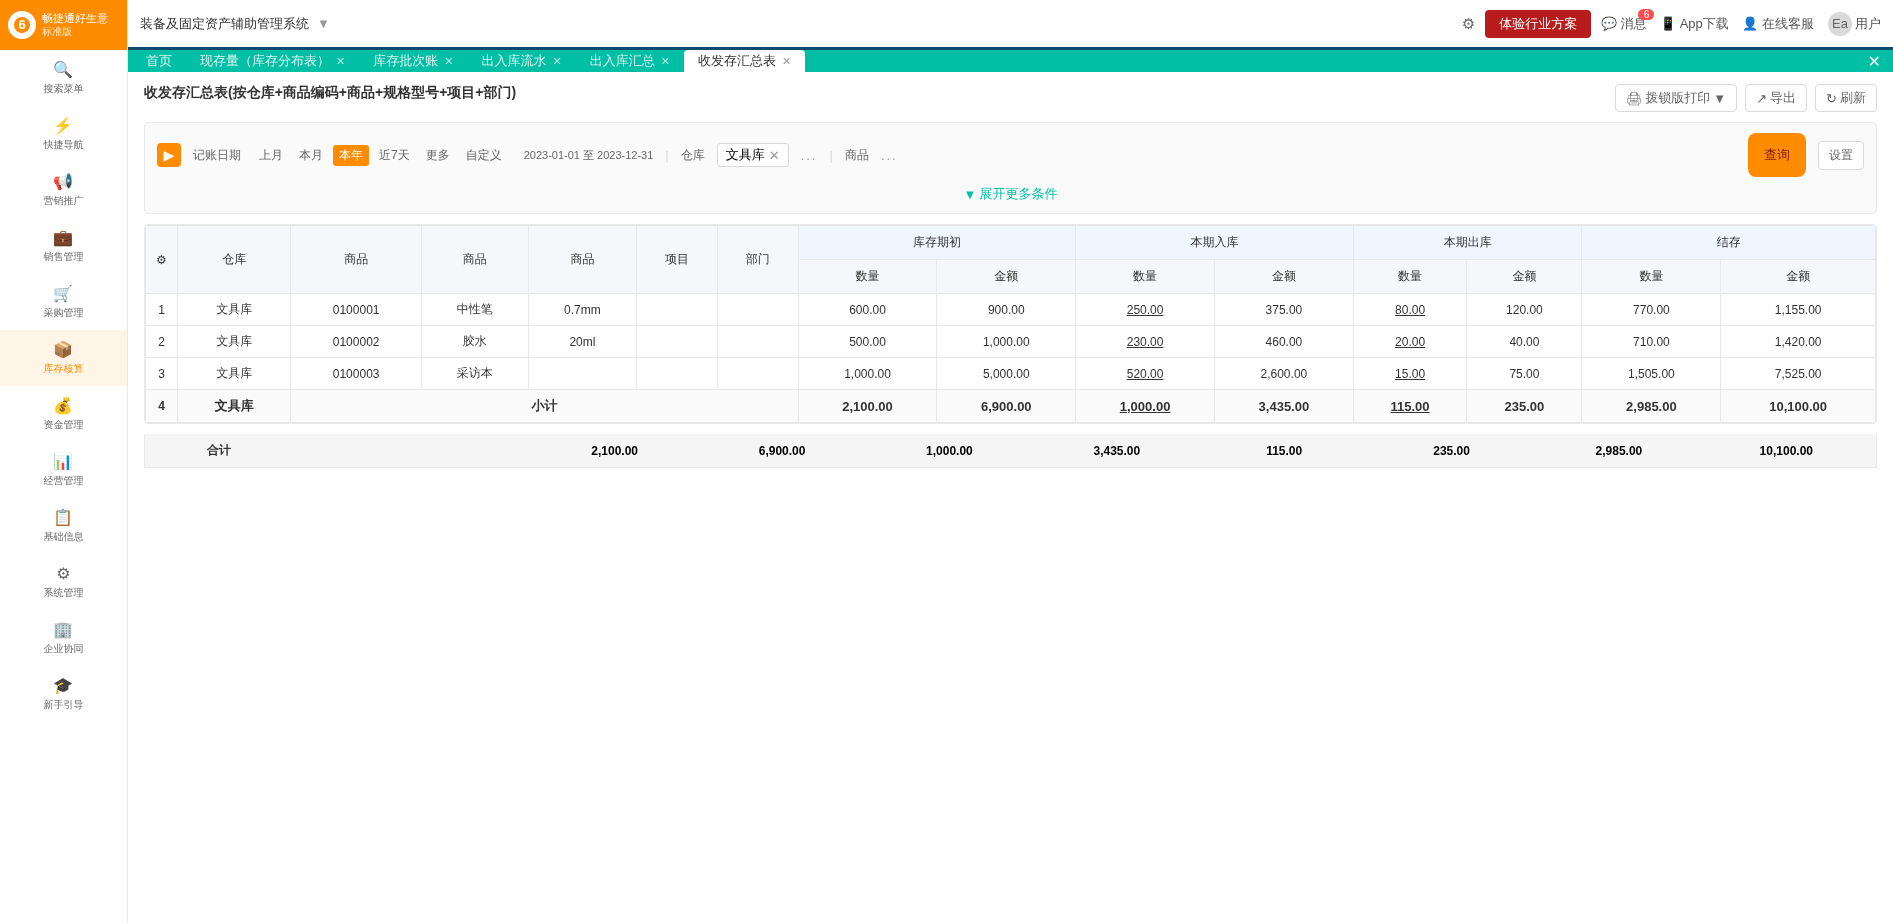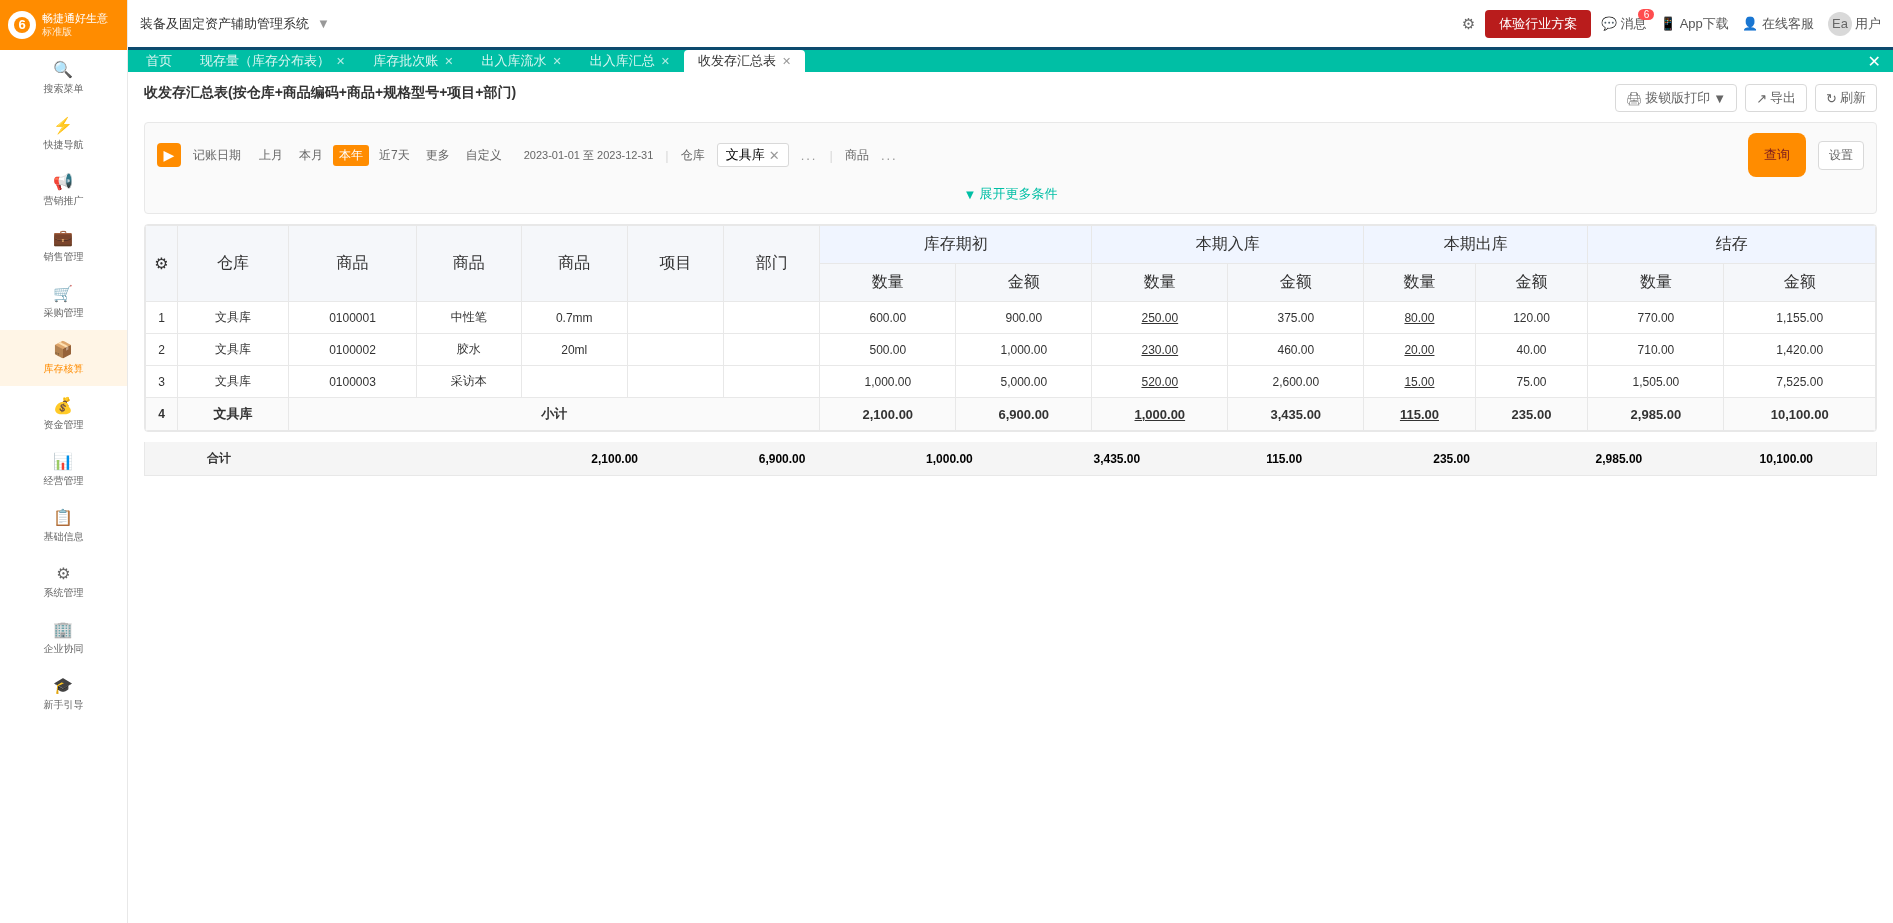--- a/index.html
+++ b/index.html
@@ -64,21 +64,21 @@
     .filter-dots { color: #999; cursor: pointer; letter-spacing: 2px; }
     .goods-label { color: #666; font-size: 12px; }
     .btn-query { background: #ff8c00; color: #7f1d1d; border: none; border-radius: 8px; padding: 13px 16px; cursor: pointer; font-size: 13px; margin-left: auto; }
     .btn-settings { border: 1px solid #d9d9d9; background: #fff; border-radius: 4px; padding: 5px 10px; cursor: pointer; color: #666; font-size: 12px; }
     .expand-more { display: flex; align-items: center; gap: 3px; color: #00bfa5; cursor: pointer; font-size: 12px; justify-content: center; }
 
     
     .table-container { border: 1px solid #e8e8e8; border-radius: 4px; overflow: hidden; }
     table { width: 100%; border-collapse: collapse; }
     thead tr { background: #f5f7fa; }
-    thead th { border: 1px solid #e8e8e8; padding: 8px 6px; text-align: center; color: #333; font-weight: normal; font-size: 16px; white-space: nowrap; }
+    thead th { border: 1px solid #e8e8e8; padding: 8px 6px; text-align: center; color: #333; font-weight: normal; font-size: 12px; white-space: nowrap; }
     thead .group-header { background: #f0f5ff; }
     tbody tr { background: #fff; }
     tbody tr.subtotal { background: #fafafa; font-weight: bold; }
     tbody td { border: 1px solid #e8e8e8; padding: 7px 6px; text-align: center; color: #333; font-size: 12px; white-space: nowrap; }
     tbody td.underline { text-decoration: underline; cursor: pointer; color: #333; }
     .settings-col { width: 32px; }
 
     .page-content-wrapper { flex: 1; overflow: hidden; display: flex; flex-direction: column; }
   </style>
 </head>

